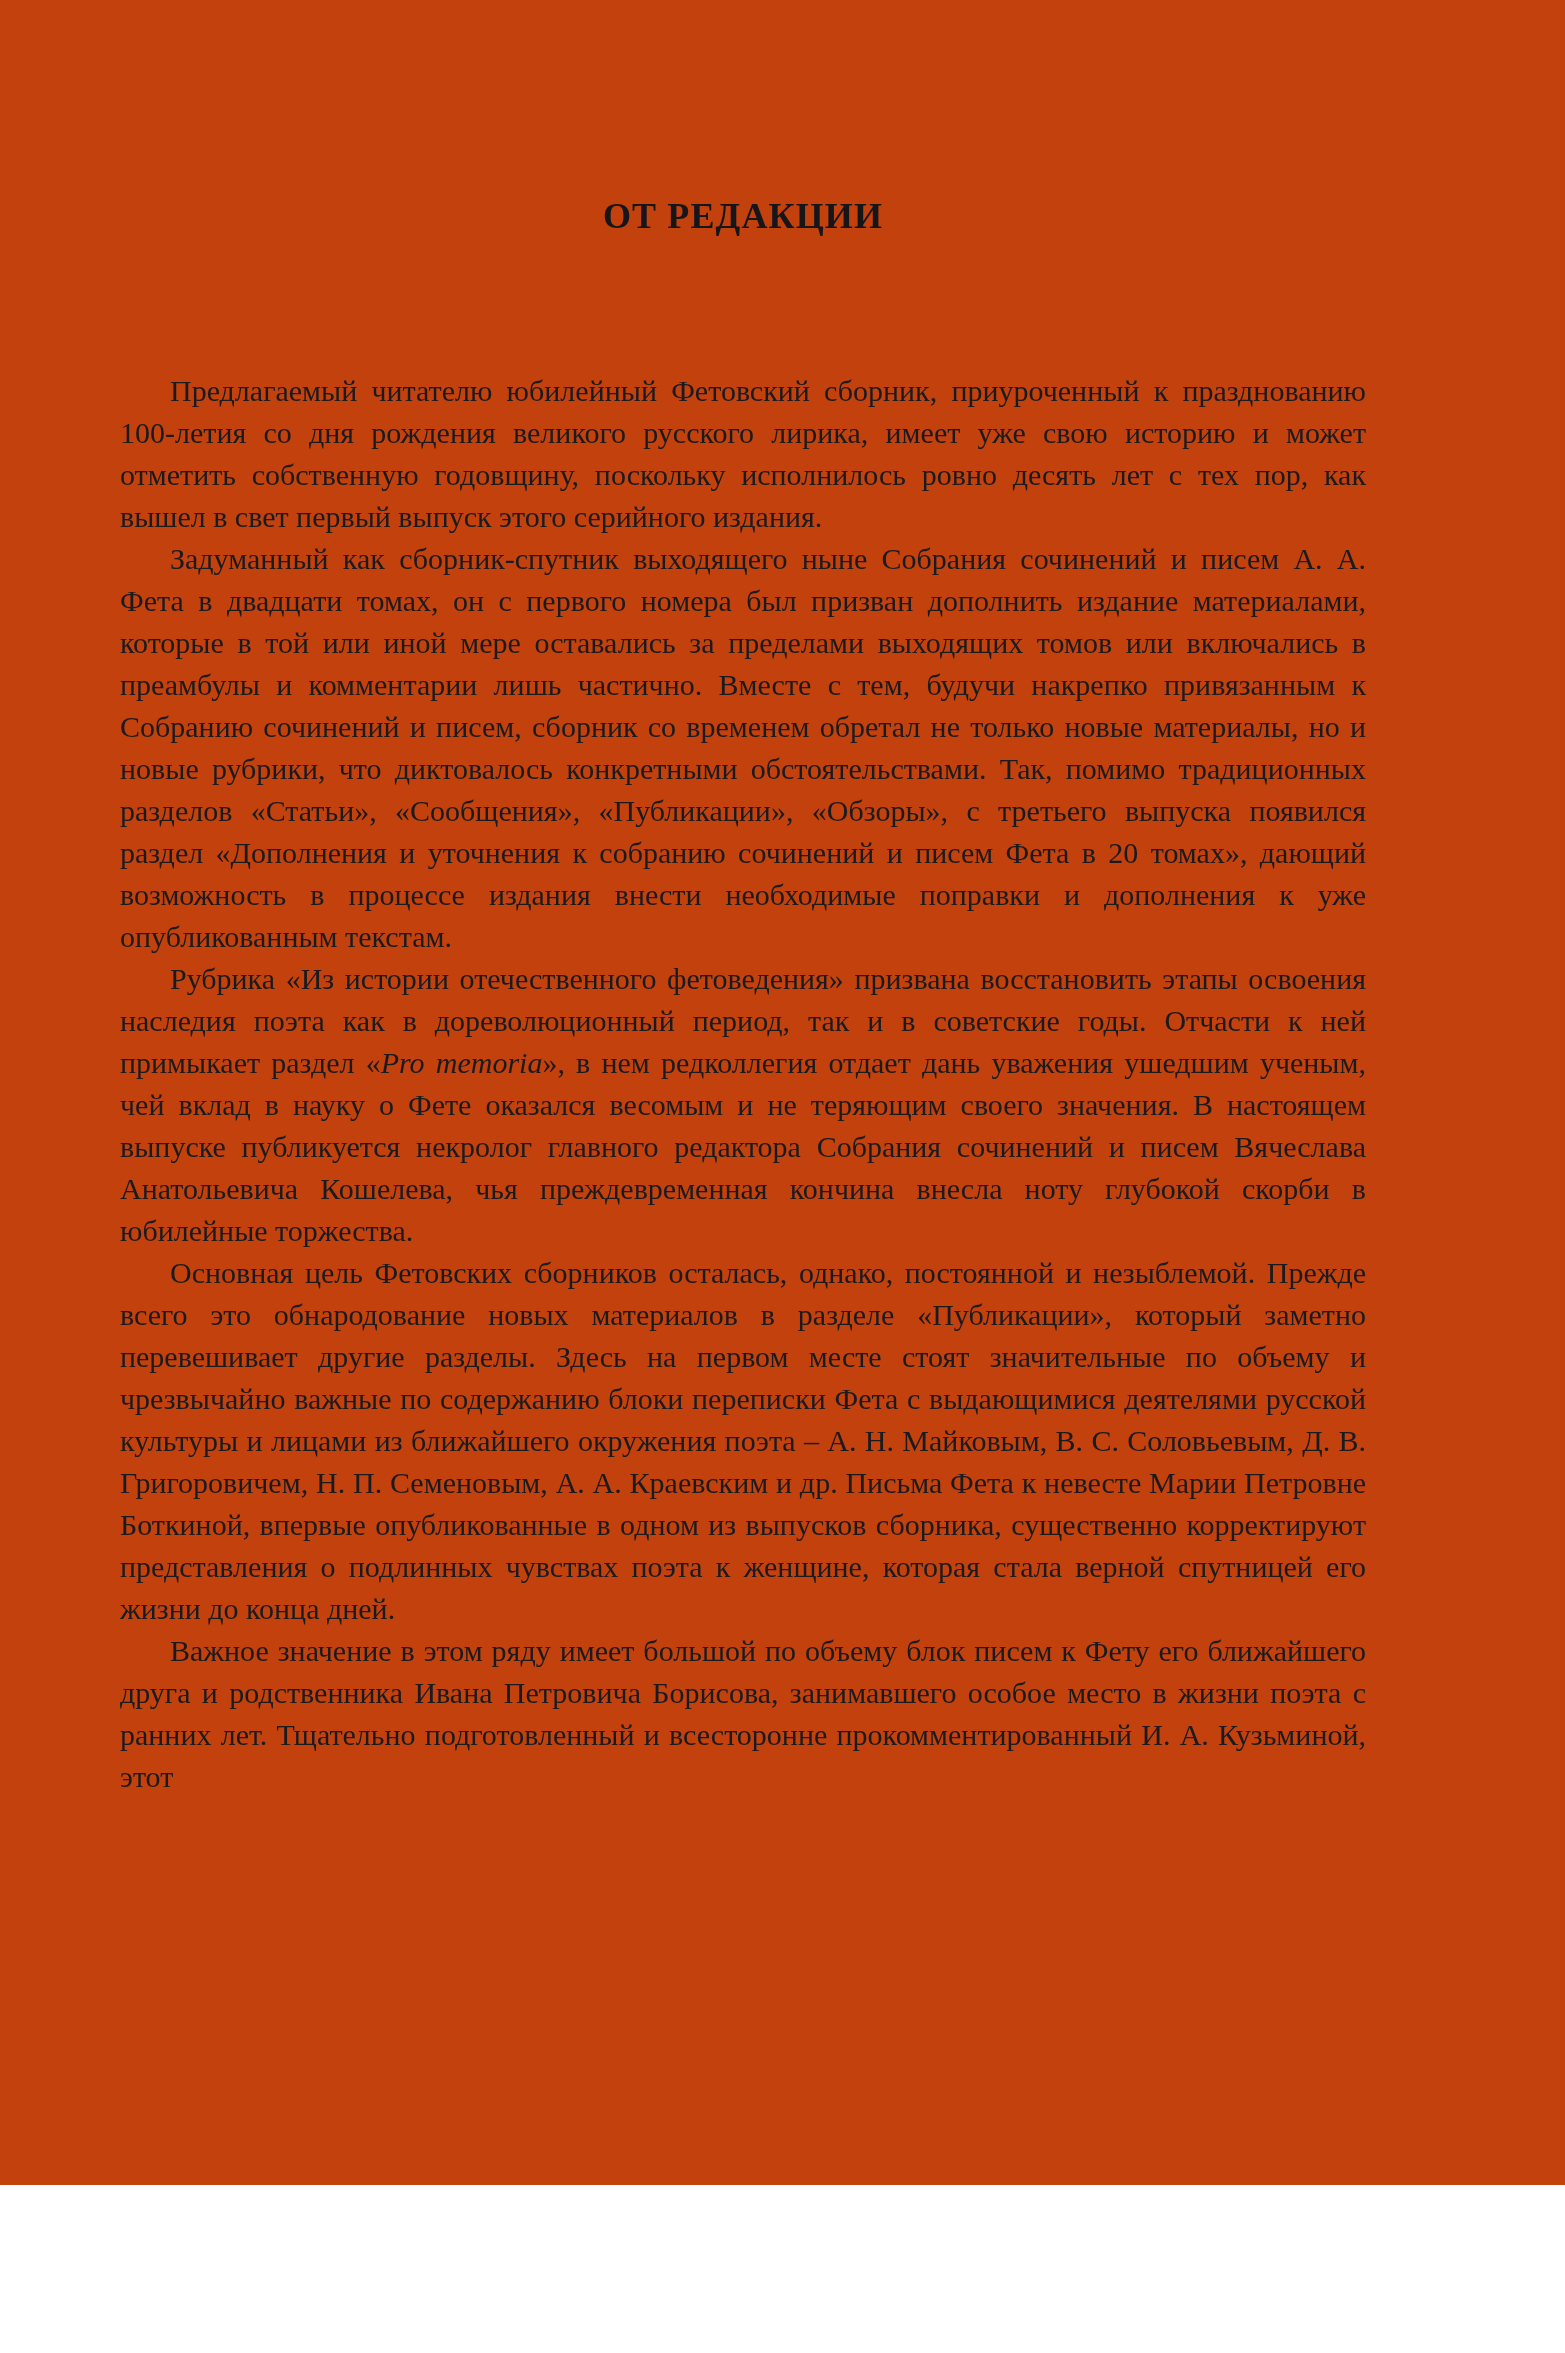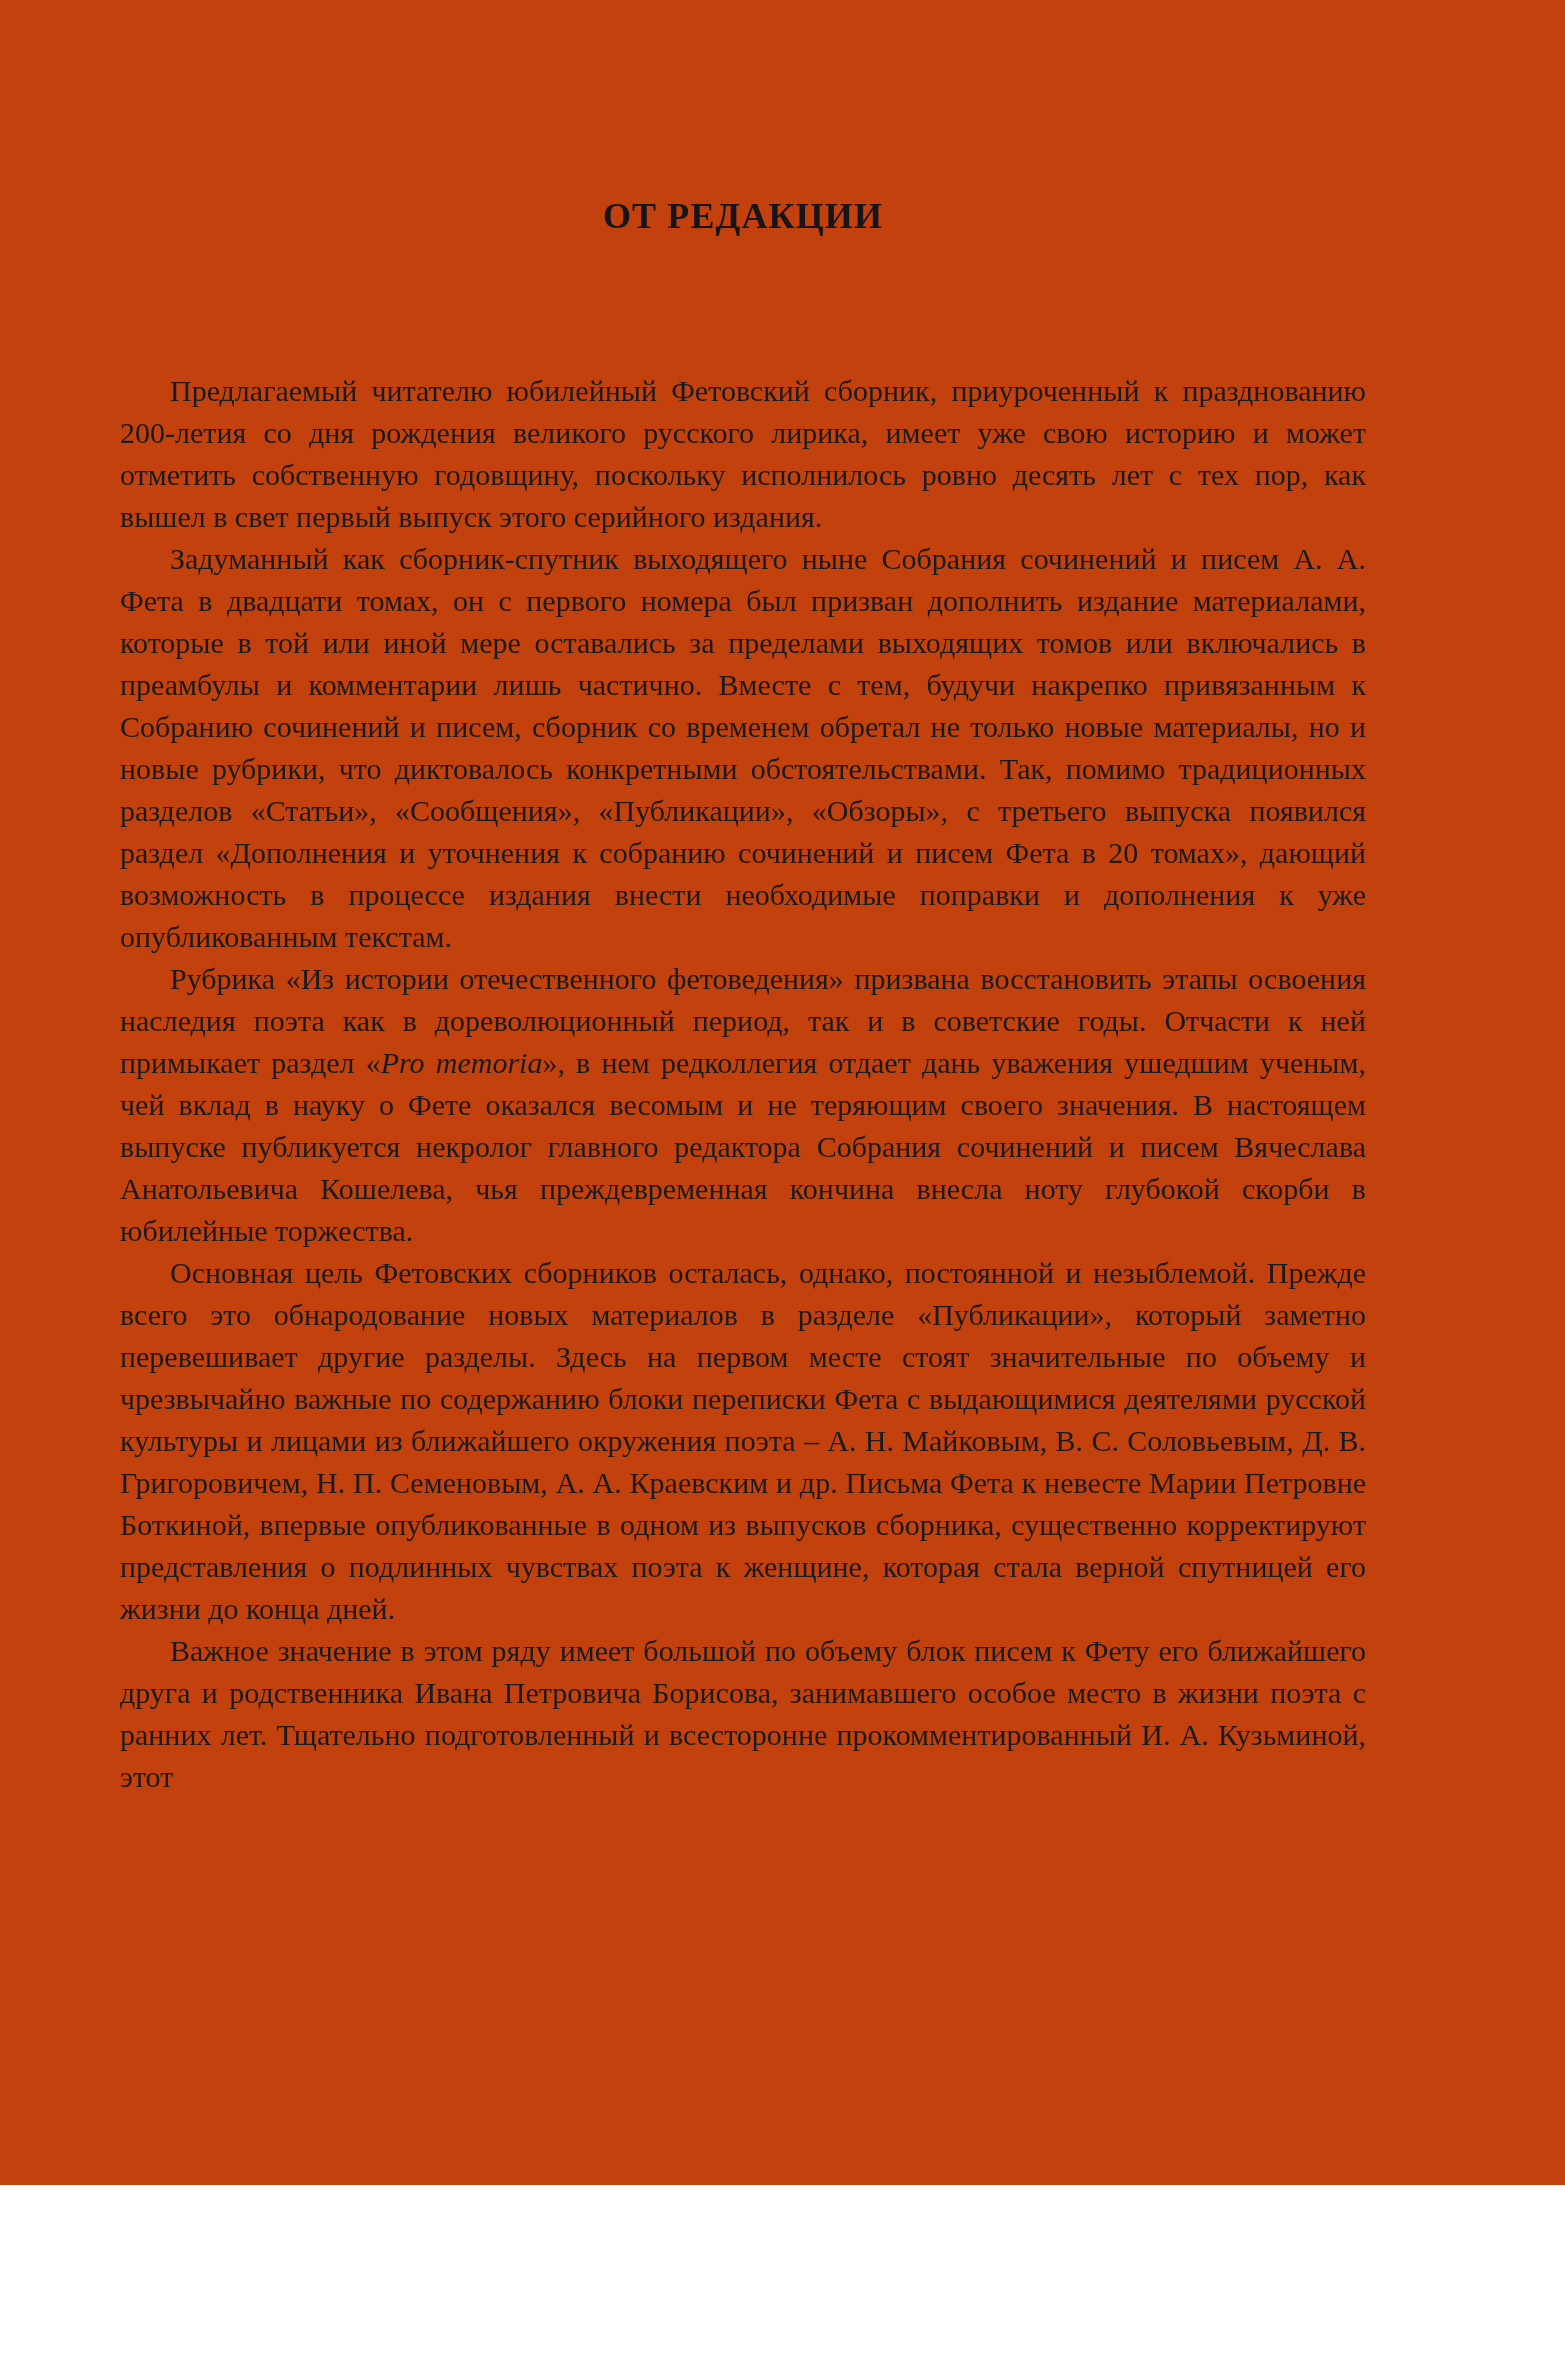--- a/index.html
+++ b/index.html
@@ -71,21 +71,21 @@
 <body>
 
 <div class="page">
 
   <div class="content">
 
     <h1 class="page-title">ОТ РЕДАКЦИИ</h1>
 
     <div class="body-text first">
 
-      <p>Предлагаемый читателю юбилейный Фетовский сборник, приуроченный к празднованию 200-летия со дня рождения великого русского лирика, имеет уже свою историю и может отметить собственную годовщину, поскольку исполнилось ровно десять лет с тех пор, как вышел в свет первый выпуск этого серийного издания.</p>
+      <p>Предлагаемый читателю юбилейный Фетовский сборник, приуроченный к празднованию 100-летия со дня рождения великого русского лирика, имеет уже свою историю и может отметить собственную годовщину, поскольку исполнилось ровно десять лет с тех пор, как вышел в свет первый выпуск этого серийного издания.</p>
 
       <p>Задуманный как сборник-спутник выходящего ныне Собрания сочинений и писем А. А. Фета в двадцати томах, он с первого номера был призван дополнить издание материалами, которые в той или иной мере оставались за пределами выходящих томов или включались в преамбулы и комментарии лишь частично. Вместе с тем, будучи накрепко привязанным к Собранию сочинений и писем, сборник со временем обретал не только новые материалы, но и новые рубрики, что диктовалось конкретными обстоятельствами. Так, помимо традиционных разделов «Статьи», «Сообщения», «Публикации», «Обзоры», с третьего выпуска появился раздел «Дополнения и уточнения к собранию сочинений и писем Фета в 20 томах», дающий возможность в процессе издания внести необходимые поправки и дополнения к уже опубликованным текстам.</p>
 
       <p><span>Рубрика «Из истории отечественного фетоведения» призвана восстановить этапы освоения наследия поэта как в дореволюционный период, так и в советские годы. Отчасти к ней примыкает раздел «</span><em class="lat">Pro memoria</em><span>», в нем редколлегия отдает дань уважения ушедшим ученым, чей вклад в науку о Фете оказался весомым и не теряющим своего значения. В настоящем выпуске публикуется некролог главного редактора Собрания сочинений и писем Вячеслава Анатольевича Кошелева, чья преждевременная кончина внесла ноту глубокой скорби в юбилейные торжества.</span></p>
 
       <p>Основная цель Фетовских сборников осталась, однако, постоянной и незыблемой. Прежде всего это обнародование новых материалов в разделе «Публикации», который заметно перевешивает другие разделы. Здесь на первом месте стоят значительные по объему и чрезвычайно важные по содержанию блоки переписки Фета с выдающимися деятелями русской культуры и лицами из ближайшего окружения поэта – А. Н. Майковым, В. С. Соловьевым, Д. В. Григоровичем, Н. П. Семеновым, А. А. Краевским и др. Письма Фета к невесте Марии Петровне Боткиной, впервые опубликованные в одном из выпусков сборника, существенно корректируют представления о подлинных чувствах поэта к женщине, которая стала верной спутницей его жизни до конца дней.</p>
 
       <p>Важное значение в этом ряду имеет большой по объему блок писем к Фету его ближайшего друга и родственника Ивана Петровича Борисова, занимавшего особое место в жизни поэта с ранних лет. Тщательно подготовленный и всесторонне прокомментированный И. А. Кузьминой, этот</p>
 
     </div>

